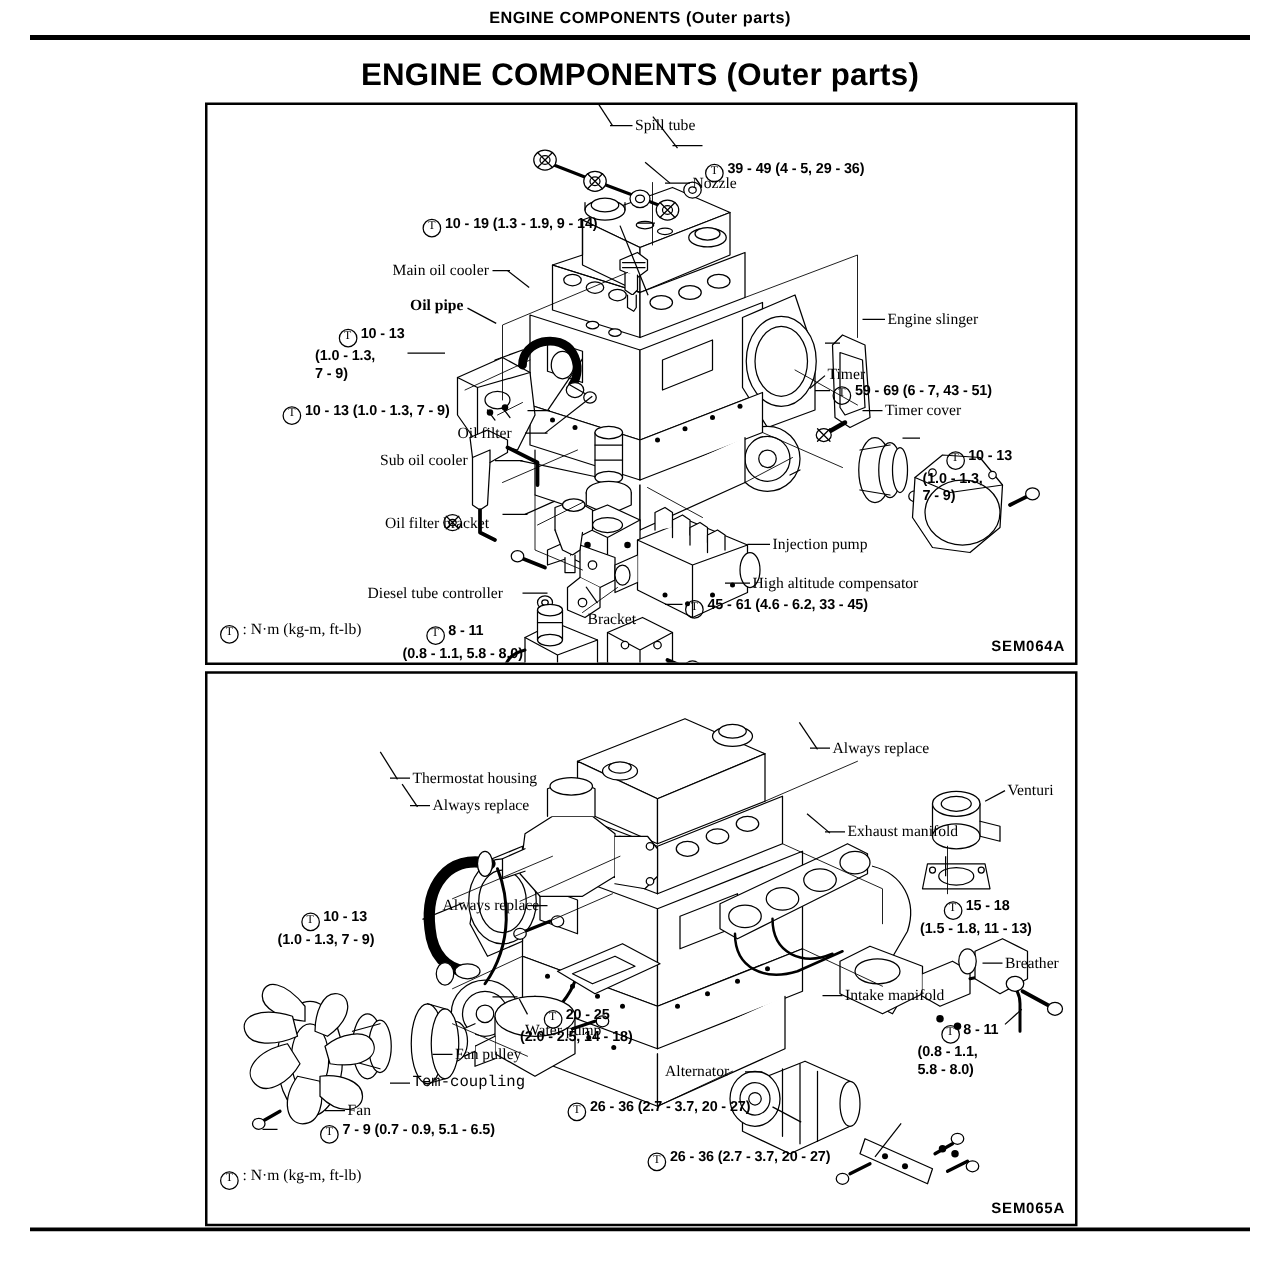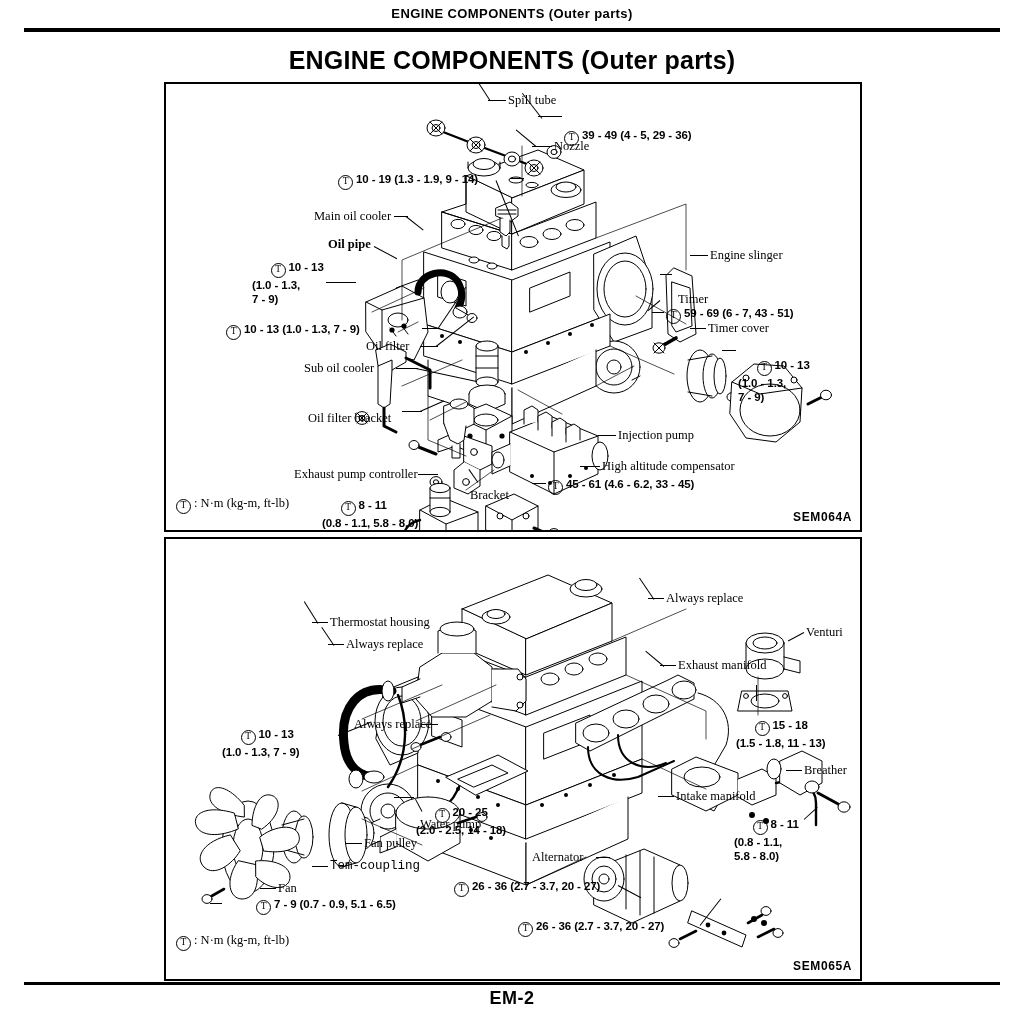--- a/index.html
+++ b/index.html
@@ -368,21 +368,21 @@
 
     <div class="lbl" style="left:138px;top:277px;">Sub oil cooler</div>
     <div class="ldr lh" style="left:230px;top:284px;width:22px;"></div>
     <div class="ldr" style="left:250px;top:284px;width:62px;height:1px;transform:rotate(12deg);transform-origin:left center;"></div>
 
     <div class="ldr lh" style="left:236px;top:327px;width:20px;"></div>
     <div class="ldr" style="left:254px;top:327px;width:26px;height:1px;transform:rotate(-24deg);transform-origin:left center;"></div>
 
     <div class="lbl" style="left:142px;top:327px;">Oil filter bracket</div>
 
-    <div class="lbl" style="left:128px;top:383px;">Exhaust pump controller</div>
+    <div class="lbl" style="left:128px;top:383px;">Diesel tube controller</div>
     <div class="ldr lh" style="left:252px;top:390px;width:20px;"></div>
 
     <div class="tq ml" style="left:156px;top:400px;">
       <span class="tsym">T</span><span>8 - 11
 (0.8 - 1.1, 5.8 - 8.0)</span>
     </div>
 
     <div class="lbl" style="left:304px;top:404px;">Bracket</div>
     <div class="ldr" style="left:296px;top:398px;width:16px;height:1px;transform:rotate(55deg);transform-origin:right center;"></div>
 
@@ -395,21 +395,21 @@
     <div class="tq" style="left:382px;top:393px;">
       <span class="tsym">T</span><span>45 - 61 (4.6 - 6.2, 33 - 45)</span>
     </div>
     <div class="ldr lh" style="left:366px;top:399px;width:14px;"></div>
 
     <div class="lbl" style="left:544px;top:164px;">Engine slinger</div>
     <div class="ldr lh" style="left:524px;top:171px;width:18px;"></div>
 
     <div class="ldr lh" style="left:494px;top:190px;width:12px;"></div>
 
-    <div class="lbl" style="left:496px;top:208px;margin-left:16px;">Timer</div>
+    <div class="lbl" style="left:496px;top:208px;">Timer</div>
     <div class="ldr" style="left:478px;top:216px;width:16px;height:1px;transform:rotate(-40deg);transform-origin:right center;"></div>
 
     <div class="tq" style="left:500px;top:222px;">
       <span class="tsym">T</span><span>59 - 69 (6 - 7, 43 - 51)</span>
     </div>
     <div class="ldr lh" style="left:486px;top:228px;width:12px;"></div>
 
     <div class="lbl" style="left:542px;top:237px;">Timer cover</div>
     <div class="ldr lh" style="left:524px;top:244px;width:16px;"></div>
 
@@ -719,14 +719,13 @@
     </div>
     <div class="ldr" style="left:638px;top:280px;width:18px;height:1px;transform:rotate(-42deg);transform-origin:left center;"></div>
 
     <div class="legend" style="left:10px;top:394px;">
       <span class="tsym">T</span><span>: N·m (kg-m, ft-lb)</span>
     </div>
     <div class="figcode" style="right:8px;bottom:6px;">SEM065A</div>
   </div>
 
   <div class="rule-bot"></div>
-  <div class="pagenum">EM-2</div>
 </div>
 
 </body></html>

